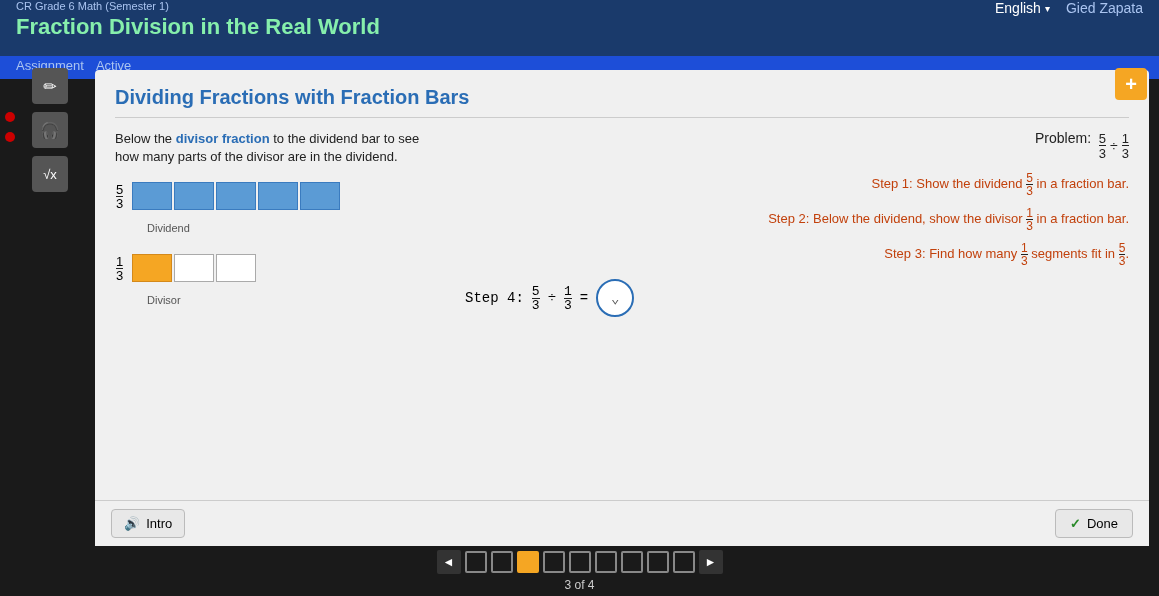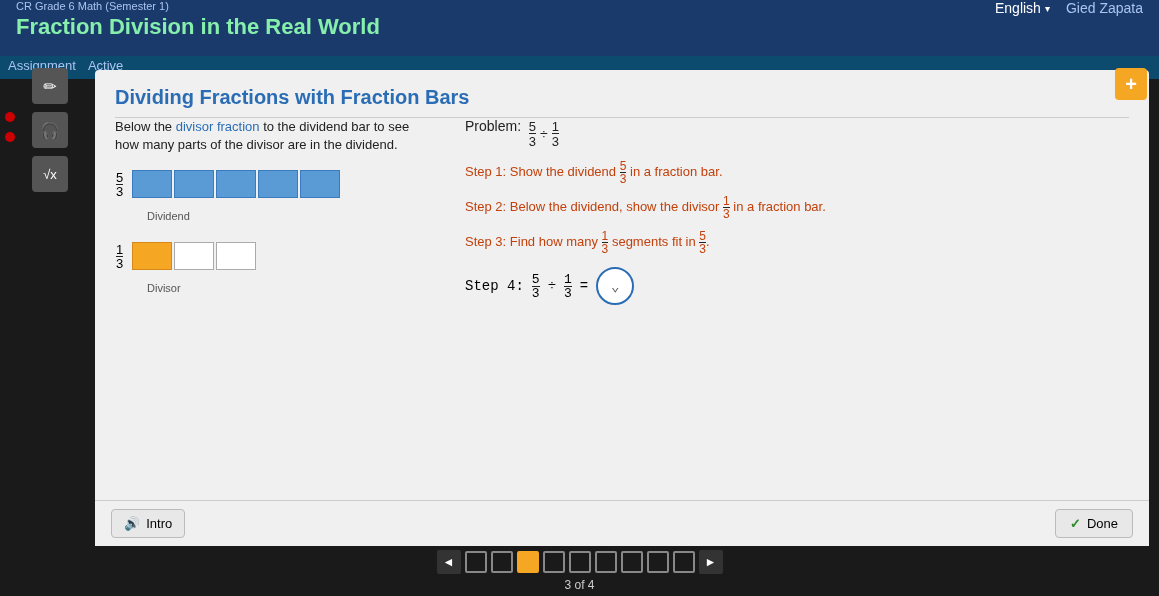--- a/index.html
+++ b/index.html
@@ -49,22 +49,22 @@
       cursor: pointer;
     }
     .lang-chevron {
       font-size: 10px;
     }
     .user-name {
       color: #aac4f0;
       font-size: 14px;
     }
     .assignment-bar {
-      background: #0c4a6e;
-      padding: 2px 8px 6px;
+      background: #1d4ed8;
+      padding: 2px 16px 6px;
       display: flex;
       align-items: center;
       gap: 12px;
     }
     .assignment-label {
       color: #aac4f0;
       font-size: 13px;
     }
     .active-badge {
       color: #aac4f0;
@@ -124,20 +124,21 @@
       bottom: 50px;
       background: #f0f0f0;
       border-radius: 4px;
       padding: 16px 20px;
     }
 
     .card-title {
       color: #2a6db5;
       font-size: 20px;
       font-weight: bold;
+      margin-bottom: 12px;
       border-bottom: 1px solid #ccc;
       padding-bottom: 8px;
     }
 
     .card-body {
       display: flex;
       gap: 20px;
     }
 
     .left-panel {
@@ -146,20 +147,21 @@
     }
 
     .instruction-text {
       font-size: 13px;
       color: #222;
       margin-bottom: 16px;
       line-height: 1.4;
     }
     .instruction-text .highlight {
       color: #2a6db5;
+      font-weight: bold;
     }
 
     
     .fraction-row {
       display: flex;
       align-items: center;
       gap: 8px;
       margin-bottom: 12px;
     }
 
@@ -195,20 +197,21 @@
       font-size: 11px;
       color: #555;
       margin-top: 4px;
       margin-left: 32px;
     }
 
     
     .right-panel {
       flex: 1;
       padding-left: 10px;
+      text-align: right;
     }
 
     .problem-header {
       font-size: 14px;
       color: #222;
       margin-bottom: 12px;
     }
 
     .step {
       font-size: 13px;

